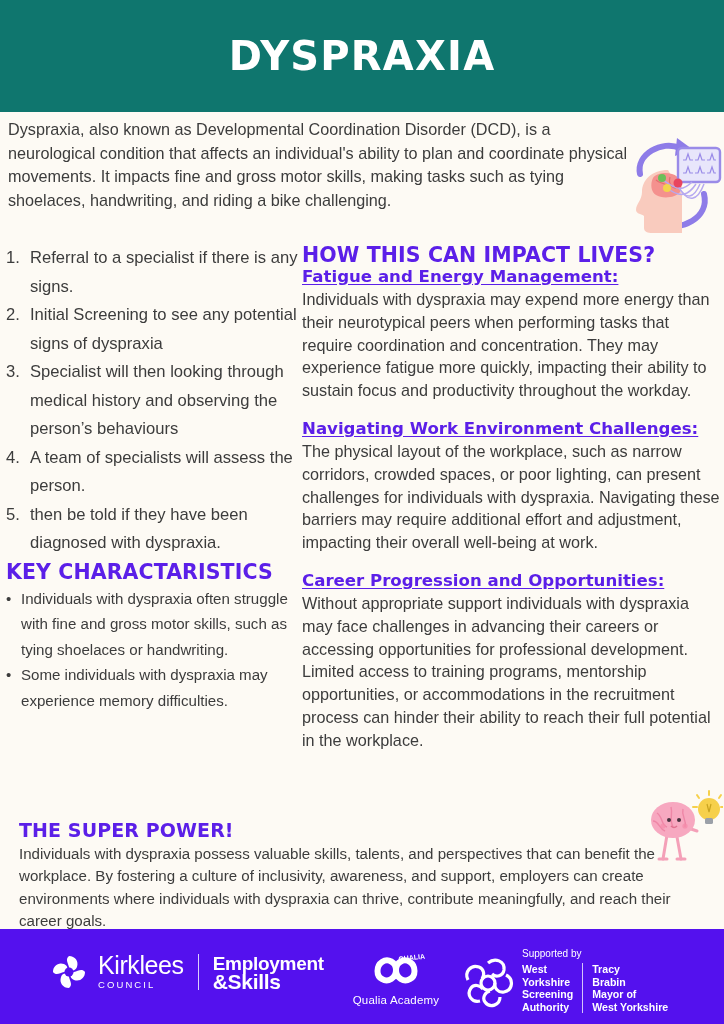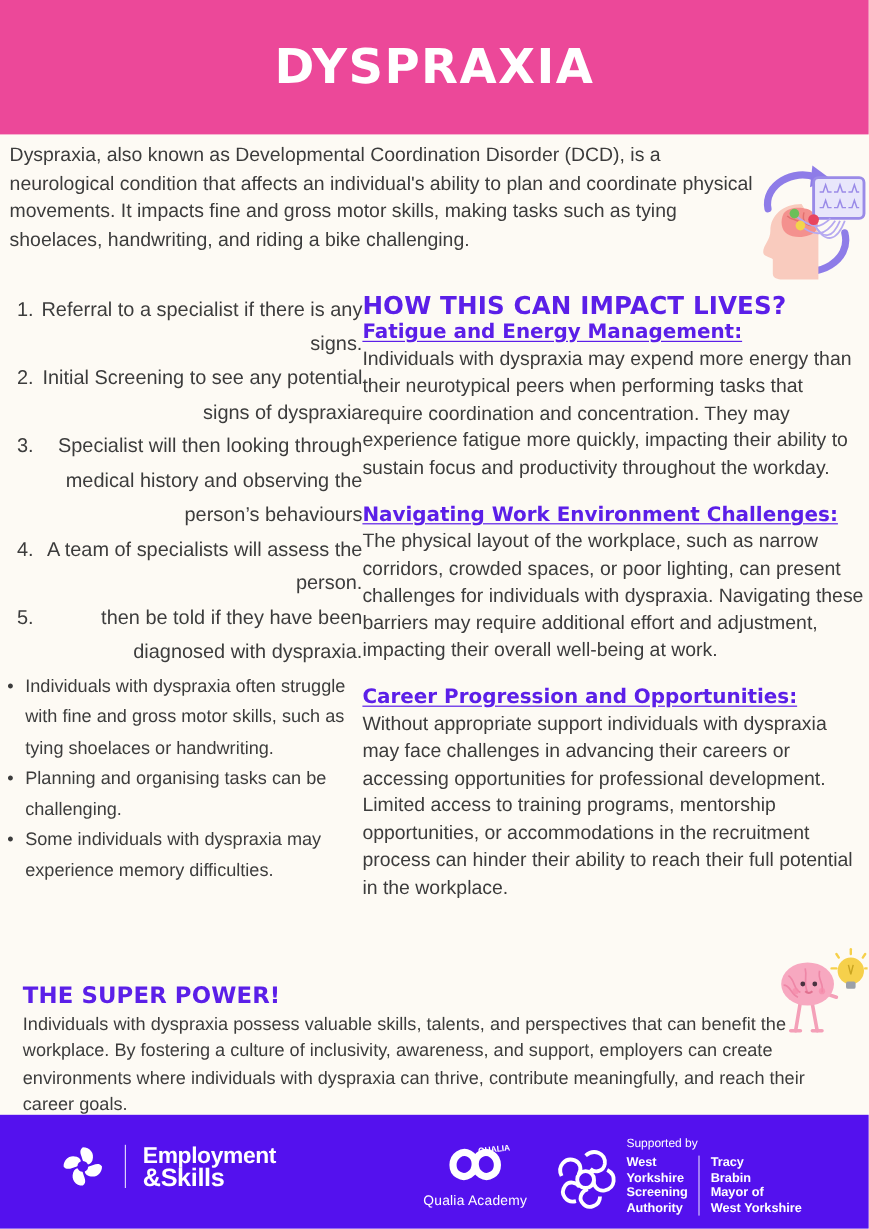--- a/index.html
+++ b/index.html
@@ -7,21 +7,21 @@
     width: 724px; height: 1024px;
     background: #FDFAF4;
     font-family: "Liberation Sans", sans-serif;
     overflow: hidden;
   }
   .page { position: relative; width: 724px; height: 1024px; background: #FDFAF4; }
 
   
   .header {
     position: absolute; left: 0; top: 0; width: 724px; height: 112px;
-    background: #ec4899;
+    background: #0f766e;
     display: flex; align-items: center; justify-content: center;
   }
   .header-title {
     color: #FFFFFF;
     font-size: 40px;
     font-weight: bold;
     letter-spacing: 1.2px;
     font-family: "DejaVu Sans", sans-serif;
   }
 
@@ -39,21 +39,21 @@
 
   .sec-head {
     color: #5B1FE8;
     font-size: 20.5px;
     font-weight: bold;
     font-family: "DejaVu Sans", sans-serif;
     letter-spacing: 0.1px;
     line-height: 24px;
   }
 
-  ol.steps { list-style: none; counter-reset: s; margin-top: 1px; text-align: right; }
+  ol.steps { list-style: none; counter-reset: s; margin-top: 1px; }
   ol.steps > li {
     counter-increment: s;
     position: relative;
     padding-left: 24px;
     font-size: 16.6px;
     line-height: 28.5px;
     color: #3C3C3C;
   }
   ol.steps > li::before {
     content: counter(s) ".";
@@ -180,23 +180,23 @@
   <div class="col-left">
 
     <ol class="steps">
       <li>Referral to a specialist if there is any signs.</li>
       <li>Initial Screening to see any potential signs of dyspraxia</li>
       <li>Specialist will then looking through medical history and observing the person’s behaviours</li>
       <li>A team of specialists will assess the person.</li>
       <li>then be told if they have been diagnosed with dyspraxia.</li>
     </ol>
 
+    <div class="sec-head" style="margin-top:2px">KEY CHARACTARISTICS</div>
     <ul class="bullets">
       <li>Individuals with dyspraxia often struggle with fine and gross motor skills, such as tying shoelaces or handwriting.</li>
-      <li> Planning and organising tasks can be challenging.</li>
       <li>Some individuals with dyspraxia may experience memory difficulties.</li>
     </ul>
   </div>
 
   <div class="col-right">
     <div class="sec-head">HOW THIS CAN IMPACT LIVES?</div>
 
     <div class="impact-block">
       <div class="sub-head">Fatigue and Energy Management:</div>
       <div class="impact-body">Individuals with dyspraxia may expend more energy than their neurotypical peers when performing tasks that require coordination and concentration. They may experience fatigue more quickly, impacting their ability to sustain focus and productivity throughout the workday.</div>
@@ -260,20 +260,24 @@
   <div class="logo-kirklees">
     <svg width="42" height="42" viewBox="0 0 42 42" xmlns="http://www.w3.org/2000/svg">
       <g fill="#FFFFFF">
         <path d="M21 5 C27 5 31 10 29 16 C27 21 22 20 21 16 C20 12 17 8 21 5 Z"></path>
         <path d="M37 21 C37 27 32 31 26 29 C21 27 22 22 26 21 C30 20 34 17 37 21 Z"></path>
         <path d="M21 37 C15 37 11 32 13 26 C15 21 20 22 21 26 C22 30 25 34 21 37 Z"></path>
         <path d="M5 21 C5 15 10 11 16 13 C21 15 20 20 16 21 C12 22 8 25 5 21 Z"></path>
       </g>
       <circle cx="21" cy="21" r="4.5" fill="#5411EE"></circle>
     </svg>
+    <div class="kirk-text">
+      <div class="kirk-name">Kirklees</div>
+      <div class="kirk-sub">COUNCIL</div>
+    </div>
     <div class="divider-v"></div>
     <div class="emp-skills">
       <span>Employment</span>
       <span class="l2">&amp;Skills</span>
     </div>
   </div>
 
   <div class="logo-qualia">
     <svg width="92" height="40" viewBox="0 0 92 40" xmlns="http://www.w3.org/2000/svg">
       <path d="M30 20 C30 12 22 8 16 12 C10 16 10 26 16 29 C22 33 30 28 30 20 C30 12 38 8 44 12 C50 16 50 26 44 29 C38 33 30 28 30 20 Z" fill="none" stroke="#FFFFFF" stroke-width="6" transform="translate(16,2)"></path>

